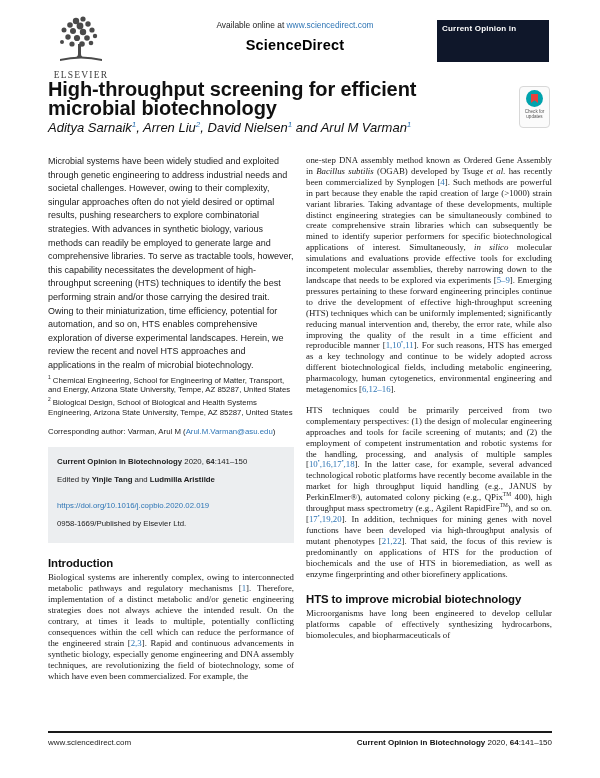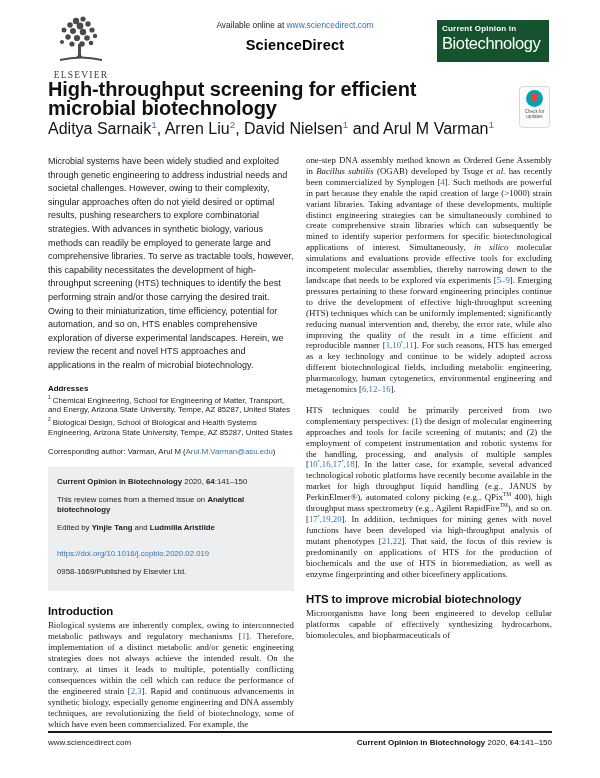--- a/index.html
+++ b/index.html
@@ -8,34 +8,34 @@
 
   
   .elsevier{position:absolute;left:46px;top:14px;width:70px;text-align:center;}
   .elsevier .wordmark{font-family:"Liberation Serif",serif;font-size:9.5px;letter-spacing:1.2px;
         color:#3c3c3c;margin-top:-2px;}
   .avail-block{position:absolute;left:150px;top:20px;width:290px;text-align:center;}
   .avail-line{font-size:8.4px;color:#222;}
   .avail-line .run-link{color:#2e75b5;}
   .sd-wordmark{font-size:14.5px;font-weight:bold;color:#000;margin-top:7px;letter-spacing:.2px;}
   .journal-logo{position:absolute;left:437px;top:20px;width:112px;height:42px;
-        background:#14532d;color:#fff;box-sizing:border-box;padding:4px 5px 0;}
+        background:#0f172a;color:#fff;box-sizing:border-box;padding:4px 5px 0;}
   .journal-logo .l1{font-size:8px;font-weight:bold;letter-spacing:.2px;}
   .journal-logo .l2{font-size:16.5px;letter-spacing:-.4px;margin-top:1px;}
   .check-badge{position:absolute;left:519px;top:86px;width:31px;height:42px;border:1px solid #d8d8d8;
         border-radius:4px;background:#fbfbfb;text-align:center;box-sizing:border-box;padding-top:3px;cursor:pointer;}
   .check-badge .circ{width:17px;height:17px;border-radius:50%;background:#00a3ad;margin:0 auto;position:relative;}
   .check-badge .bm{position:absolute;left:5px;top:4px;width:7px;height:9px;background:#e8413c;
         clip-path:polygon(0 0,100% 0,100% 100%,50% 70%,0 100%);}
   .check-badge .cap{font-size:4.6px;color:#555;line-height:5.4px;margin-top:2px;}
 
   
   .title{position:absolute;left:48px;top:80px;width:440px;font-size:20px;font-weight:bold;
         line-height:19px;letter-spacing:-.1px;}
-  .authors{position:absolute;left:48px;top:120px;width:460px;font-size:16px;}
+  .authors{position:absolute;left:48px;top:120px;width:460px;font-size:13px;font-style:italic;}
   .authors .run-sup{color:#2e75b5;}
 
   
   .col{position:absolute;top:155px;width:246px;}
   .col-left{left:48px;}
   .col-right{left:306px;}
 
   .abstract{font-size:9px;line-height:13.6px;color:#222;}
   .addr-head{font-size:7.9px;font-weight:bold;margin-top:11px;}
   .addr{font-size:7.8px;line-height:9.8px;margin-top:3px;color:#222;}
@@ -93,47 +93,44 @@
     <div class="wordmark">ELSEVIER</div>
   </div>
 
   <div class="avail-block">
     <div class="avail-line"><span>Available online at </span><span class="run-link">www.sciencedirect.com</span></div>
     <div class="sd-wordmark">ScienceDirect</div>
   </div>
 
   <div class="journal-logo">
     <div class="l1">Current Opinion in</div>
-    <div class="l2">Biotechnology</div>
   </div>
 
   <div class="check-badge">
     <div class="circ">
       <div class="bm"></div>
     </div>
     <div class="cap">
       <span>Check for</span><br>
       <span>updates</span>
     </div>
   </div>
 
   <div class="title">High-throughput screening for efficient microbial biotechnology</div>
   <div class="authors"><span>Aditya Sarnaik</span><span class="run-sup">1</span><span>, Arren Liu</span><span class="run-sup">2</span><span>, David Nielsen</span><span class="run-sup">1</span><span> and Arul M Varman</span><span class="run-sup">1</span></div>
 
   <div class="col col-left">
     <div class="abstract">Microbial systems have been widely studied and exploited through genetic engineering to address industrial needs and societal challenges. However, owing to their complexity, singular approaches often do not yield desired or optimal results, pushing researchers to explore combinatorial strategies. With advances in synthetic biology, various methods can readily be employed to generate large and comprehensive libraries. To serve as tractable tools, however, this capability necessitates the development of high-throughput screening (HTS) techniques to identify the best performing strain and/or those carrying the desired trait. Owing to their miniaturization, time efficiency, potential for automation, and so on, HTS enables comprehensive exploration of diverse experimental landscapes. Herein, we review the recent and novel HTS approaches and applications in the realm of microbial biotechnology.</div>
 
-    <div class="addr-head">Addresses</div>
     <div class="addr"><span class="run-sup">1</span><span> Chemical Engineering, School for Engineering of Matter, Transport, and Energy, Arizona State University, Tempe, AZ 85287, United States</span></div>
     <div class="addr"><span class="run-sup">2</span><span> Biological Design, School of Biological and Health Systems Engineering, Arizona State University, Tempe, AZ 85287, United States</span></div>
     <div class="corr"><span>Corresponding author: Varman, Arul M (</span><span class="run-link">Arul.M.Varman@asu.edu</span><span>)</span></div>
 
     <div class="citation-box">
       <div class="cbox-line"><span class="run-b">Current Opinion in Biotechnology</span><span> 2020, </span><span class="run-b">64</span><span>:141–150</span></div>
-      <div class="cbox-line"><span>This review comes from a themed issue on </span><span class="run-b">Analytical biotechnology</span></div>
       <div class="cbox-line"><span>Edited by </span><span class="run-b">Yinjie Tang</span><span> and </span><span class="run-b">Ludmilla Aristilde</span></div>
       <div class="cbox-doi run-link">https://doi.org/10.1016/j.copbio.2020.02.019</div>
       <div class="cbox-issn">0958-1669/Published by Elsevier Ltd.</div>
     </div>
 
     <div class="sec-heading">Introduction</div>
     <p class="body-text"><span>Biological systems are inherently complex, owing to interconnected metabolic pathways and regulatory mechanisms [</span><span class="run-link">1</span><span>]. Therefore, implementation of a distinct metabolic and/or genetic engineering strategies does not always achieve the intended result. On the contrary, at times it leads to multiple, potentially conflicting consequences within the cell which can reduce the performance of the engineered strain [</span><span class="run-link">2,3</span><span>]. Rapid and continuous advancements in synthetic biology, especially genome engineering and DNA assembly techniques, are revolutionizing the field of biotechnology, some of which have even been commercialized. For example, the</span></p>
   </div>
 
   <div class="col col-right">

